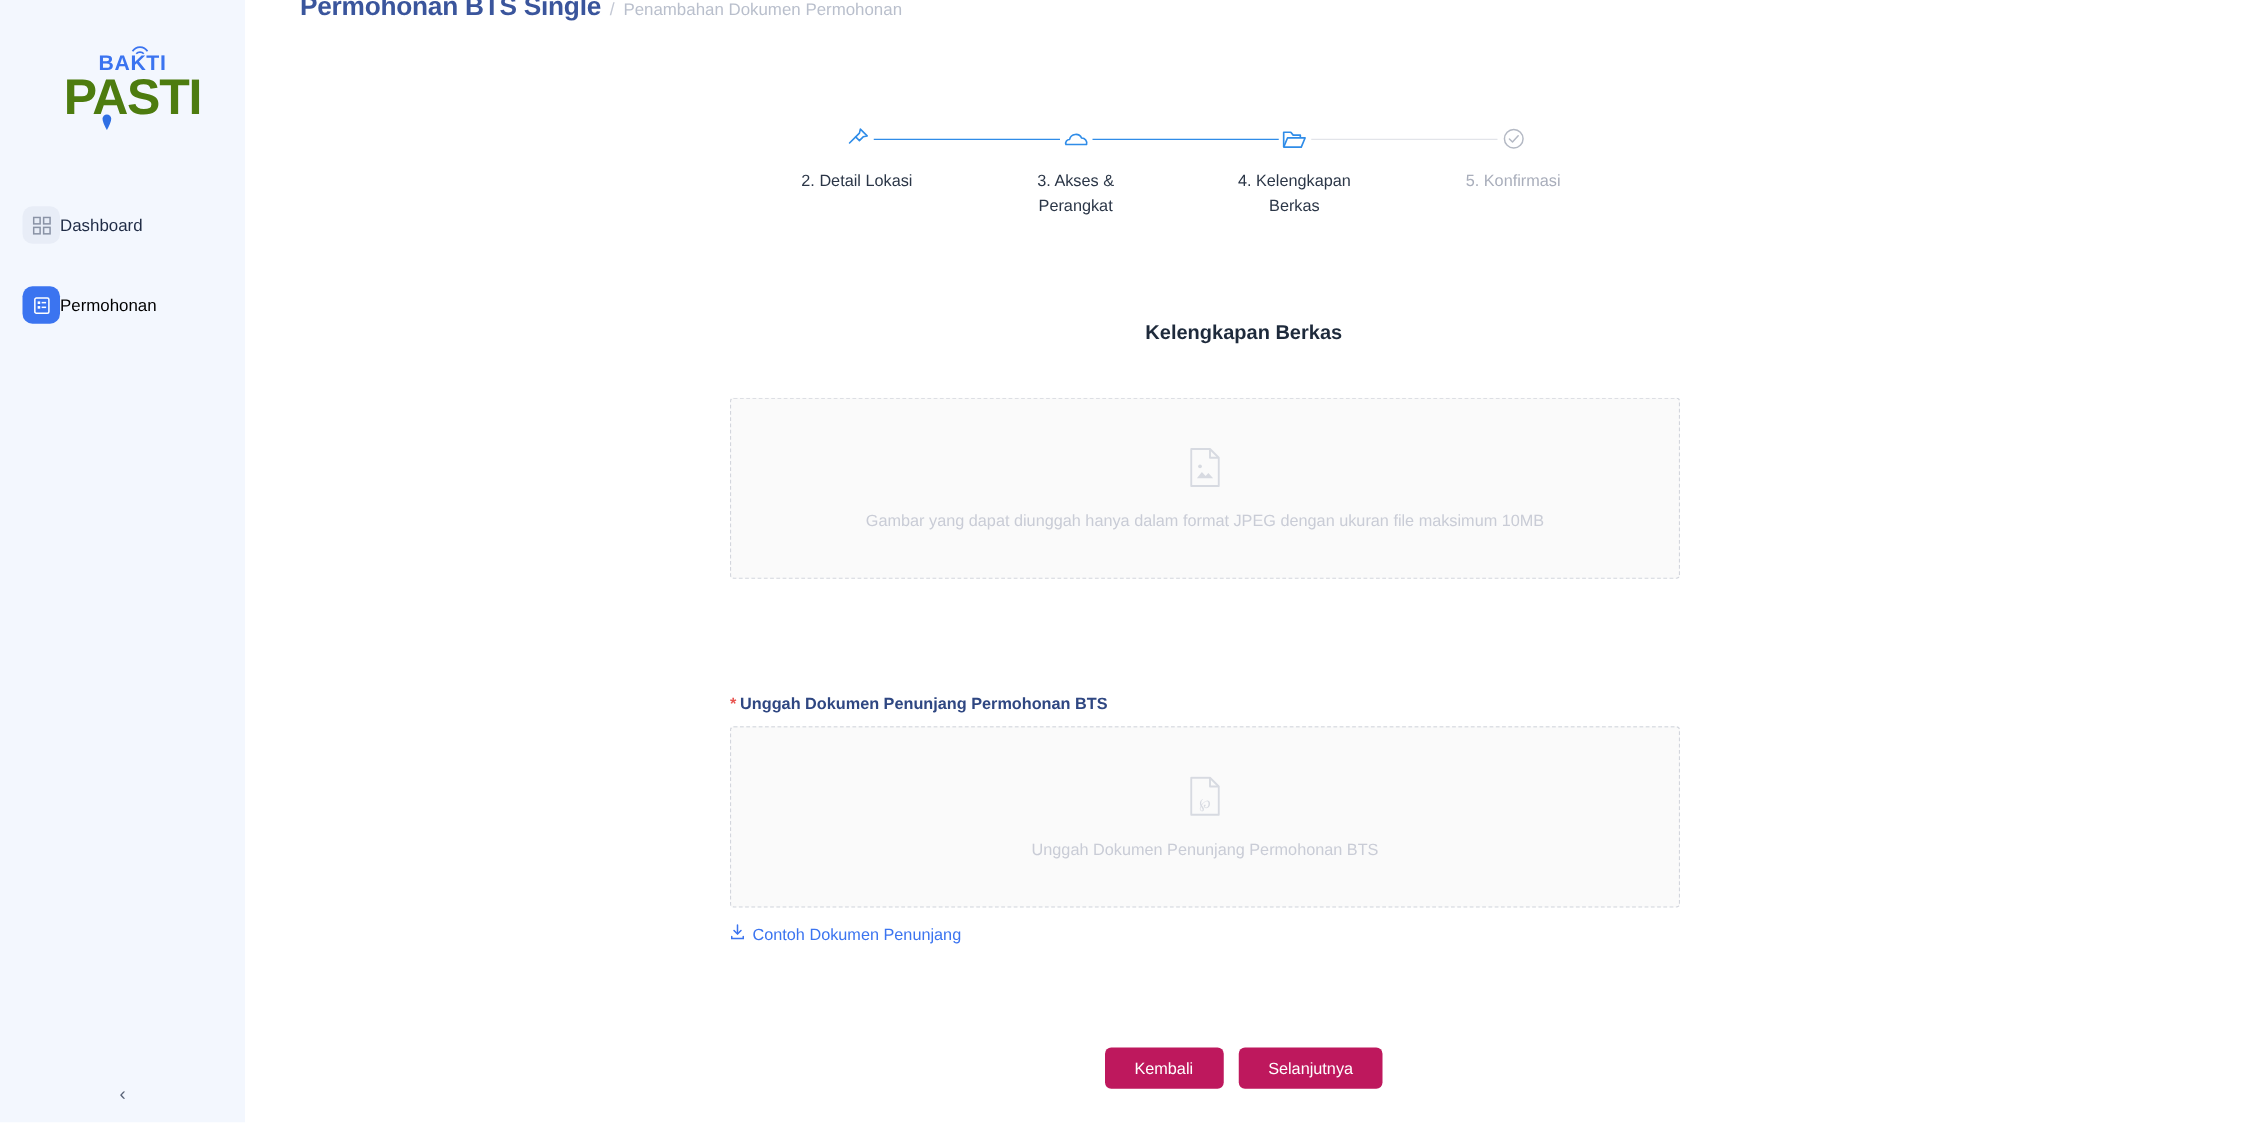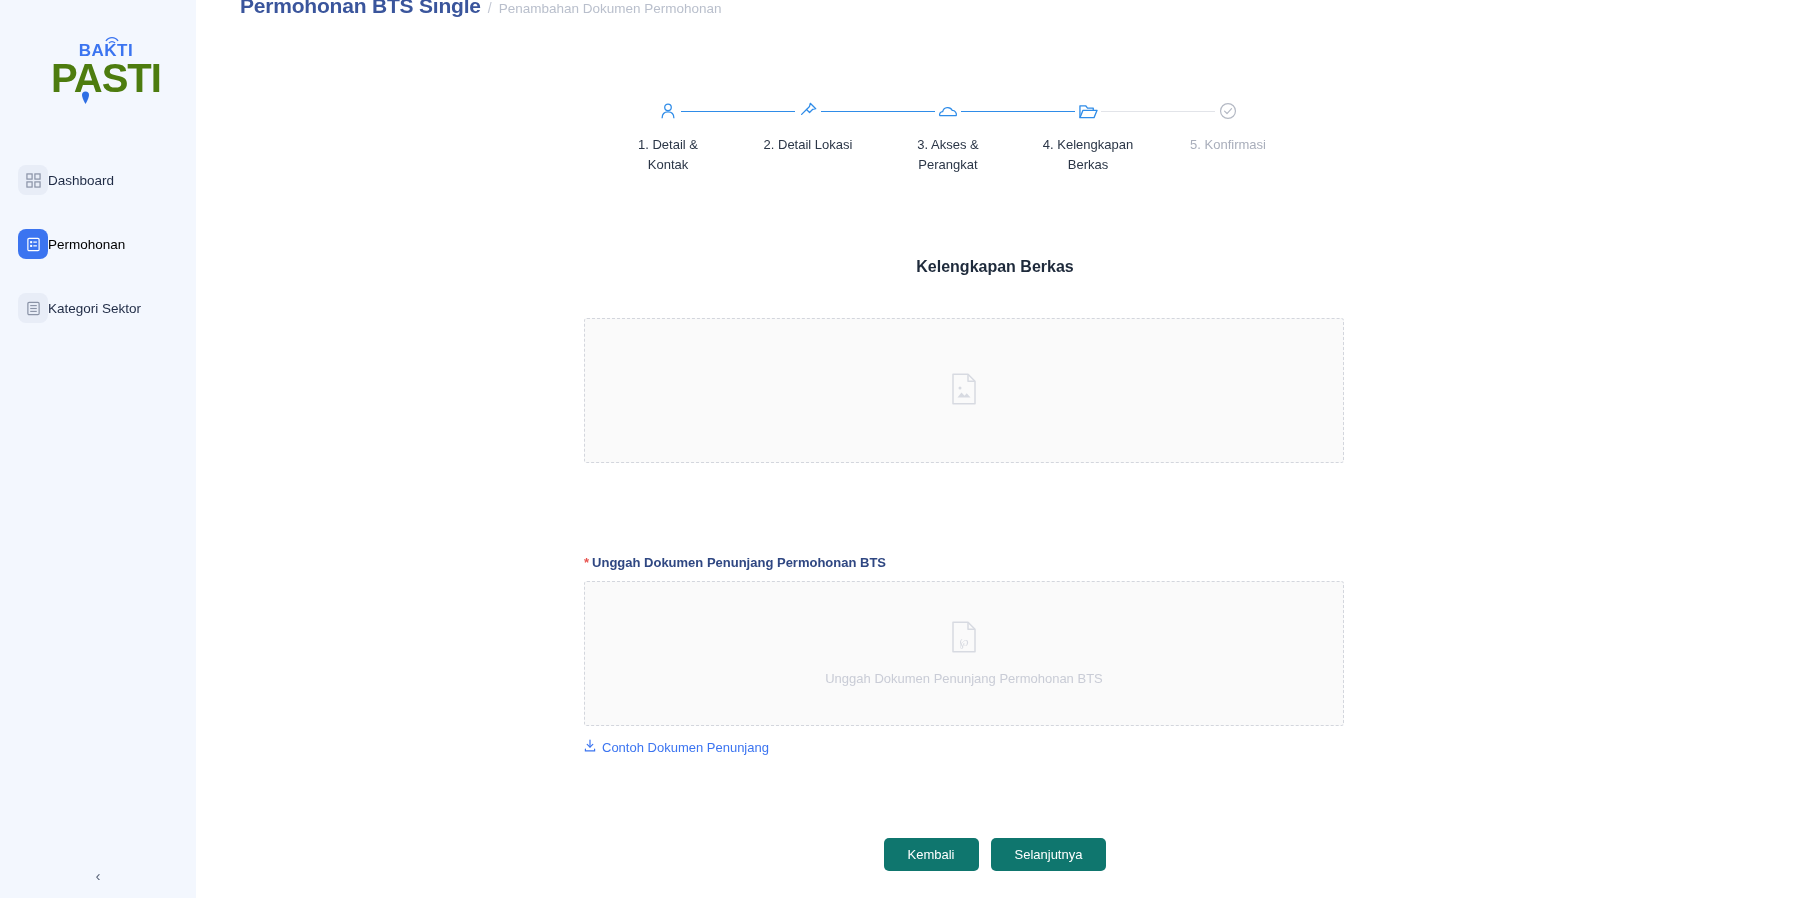--- a/index.html
+++ b/index.html
@@ -230,21 +230,21 @@
     top: 838px;
     left: 0;
     width: 1598px;
     display: flex;
     justify-content: center;
     gap: 12px;
   }
   .btn {
     border: none;
     border-radius: 5px;
-    background: #0f766e;
+    background: #be185d;
     color: #fff;
     font-size: 13px;
     font-family: "Liberation Sans", sans-serif;
     padding: 9px 24px;
     cursor: pointer;
   }
 </style>
 </head>
 <body>
 
@@ -288,60 +288,39 @@
             <rect x="2" y="1.5" width="12" height="13" rx="1.3" fill="none" stroke="#ffffff" stroke-width="1.3"></rect>
             <rect x="4.4" y="4.4" width="2.2" height="2.2" fill="#ffffff"></rect>
             <rect x="7.8" y="4.8" width="3.8" height="1.3" fill="#ffffff"></rect>
             <rect x="4.4" y="8.4" width="2.2" height="2.2" fill="#ffffff"></rect>
             <rect x="7.8" y="8.8" width="3.8" height="1.3" fill="#ffffff"></rect>
           </svg>
         </span>
         <span class="nav-label">Permohonan</span>
       </div>
 
-      <div class="nav-item">
-        <span class="nav-icon-box">
-          <svg width="15" height="15" viewBox="0 0 16 16">
-            <rect x="2" y="1.5" width="12" height="13" rx="1.3" fill="none" stroke="#8a93a6" stroke-width="1.3"></rect>
-            <rect x="4.5" y="4.3" width="7" height="1.2" fill="#8a93a6"></rect>
-            <rect x="4.5" y="7.4" width="7" height="1.2" fill="#8a93a6"></rect>
-            <rect x="4.5" y="10.5" width="7" height="1.2" fill="#8a93a6"></rect>
-          </svg>
-        </span>
-        <span class="nav-label">Kategori Sektor</span>
-      </div>
 
     </nav>
 
     <div class="sidebar-collapse">
       <span>‹</span>
     </div>
 
   </aside>
 
   <main id="main">
 
     <div class="page-head">
       <span class="page-title">Permohonan BTS Single</span>
       <span class="crumb-sep">/</span>
       <span class="crumb-sub">Penambahan Dokumen Permohonan</span>
     </div>
 
     <div class="stepper">
 
-      <div class="step">
-        <div class="step-line"></div>
-        <div class="step-icon">
-          <svg width="20" height="20" viewBox="0 0 22 22">
-            <circle cx="11" cy="7" r="3.6" fill="none" stroke="#2f8ce8" stroke-width="1.4"></circle>
-            <path d="M4.5 19 C4.5 14.2 7.5 12 11 12 C14.5 12 17.5 14.2 17.5 19" fill="none" stroke="#2f8ce8" stroke-width="1.4"></path>
-          </svg>
-        </div>
-        <div class="step-label">1. Detail &amp; Kontak</div>
-      </div>
 
       <div class="step">
         <div class="step-line"></div>
         <div class="step-icon">
           <svg width="20" height="20" viewBox="0 0 22 22">
             <path d="M13.5 2.5 L19.5 8.5 L16 9.3 L12.7 12.6 L9.4 9.3 L12.7 6 Z" fill="none" stroke="#2f8ce8" stroke-width="1.4" stroke-linejoin="round"></path>
             <line x1="9.4" y1="9.3" x2="4" y2="14.7" stroke="#2f8ce8" stroke-width="1.4" stroke-linecap="round"></line>
           </svg>
         </div>
         <div class="step-label">2. Detail Lokasi</div>
@@ -386,20 +365,21 @@
     <section class="field one">
       <div class="dropzone">
         <span>
           <svg width="26" height="32" viewBox="0 0 26 32">
             <path d="M2 1.2 h15 l7 7 v22.6 h-22 z" fill="none" stroke="#d7dae1" stroke-width="1.5" stroke-linejoin="round"></path>
             <path d="M17 1.2 v7 h7" fill="none" stroke="#d7dae1" stroke-width="1.5" stroke-linejoin="round"></path>
             <path d="M6.5 24.5 l4-5 3 3.2 2.2-2.4 3.8 4.2 z" fill="#d7dae1"></path>
             <circle cx="9" cy="15" r="1.5" fill="#d7dae1"></circle>
           </svg>
         </span>
+        <span class="dz-hint">Gambar yang dapat diunggah hanya dalam format JPEG dengan ukuran file maksimum 10MB</span>
       </div>
     </section>
 
     <section class="field two">
       <div class="field-label">
         <span class="req">*</span><span>Unggah Dokumen Penunjang Permohonan BTS</span>
       </div>
       <div class="dropzone">
         <span>
           <svg width="26" height="32" viewBox="0 0 26 32">

